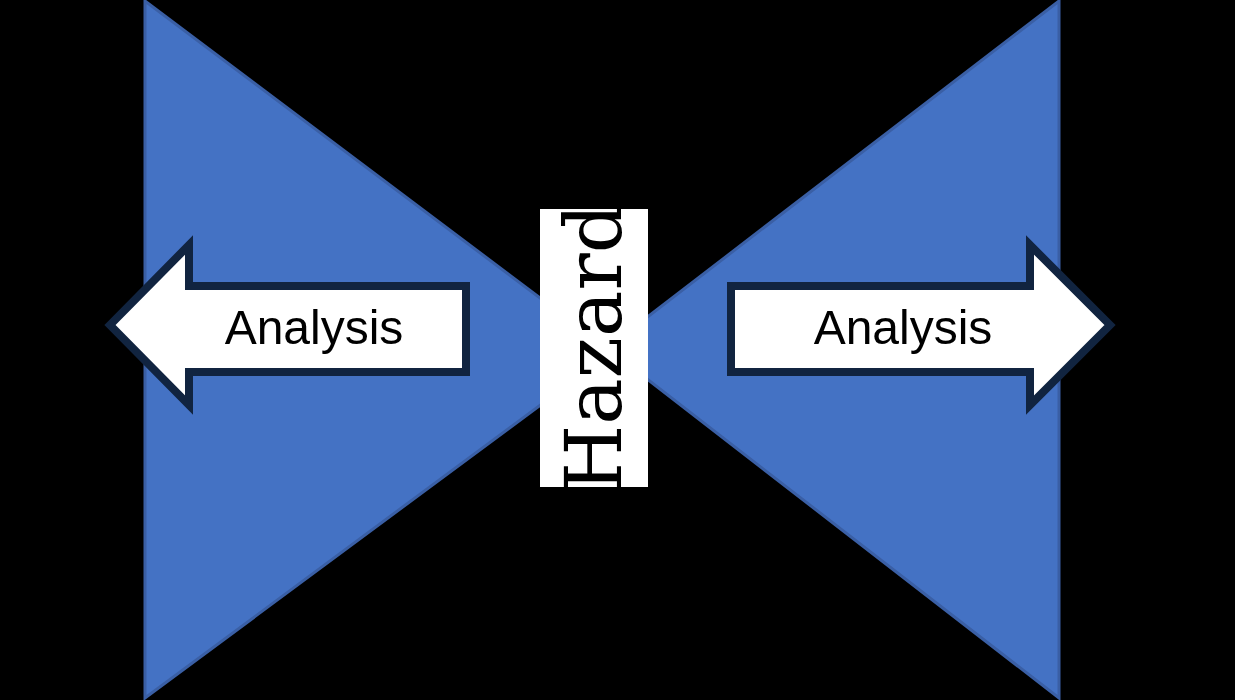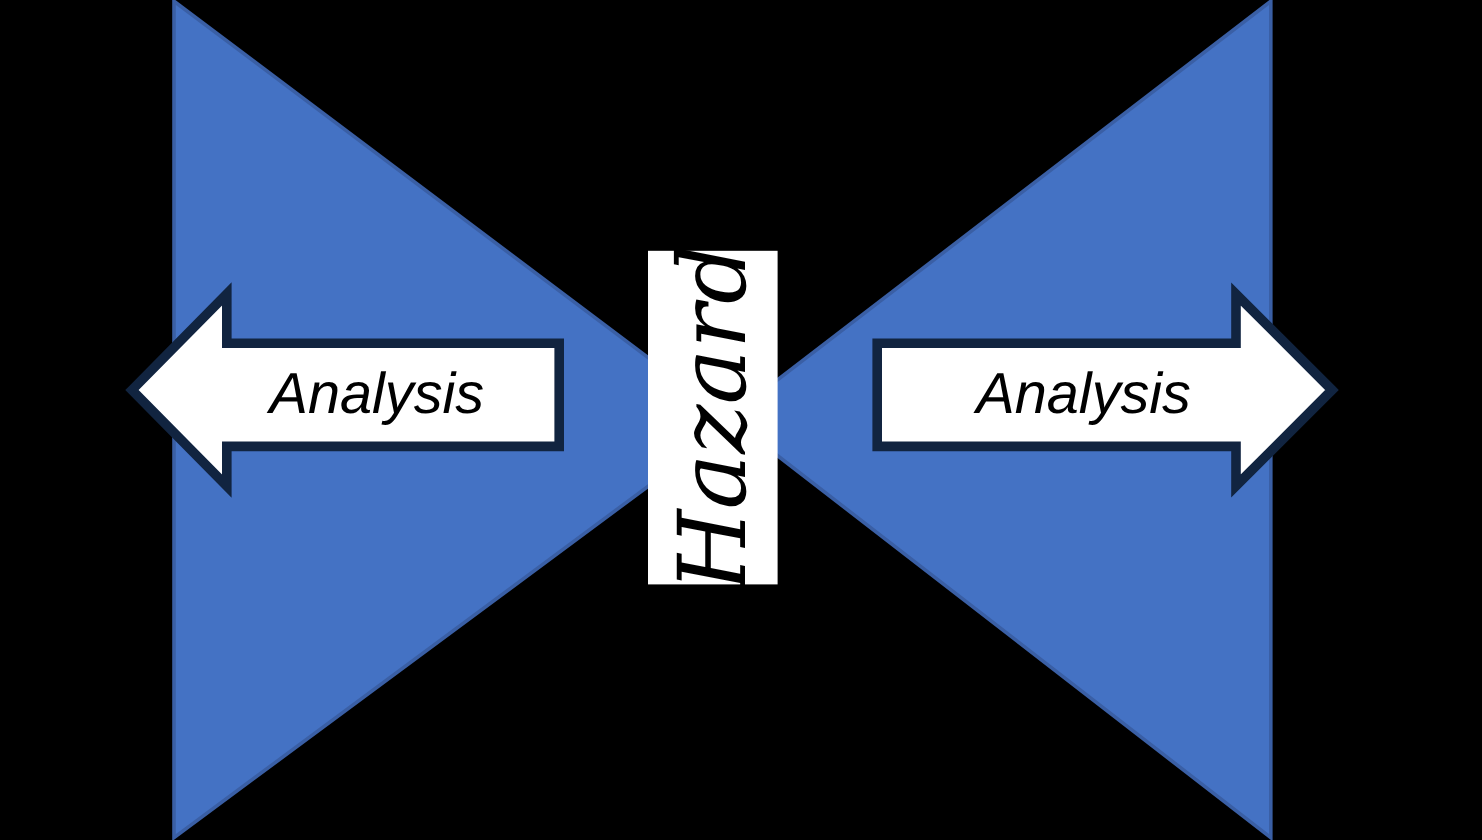--- a/index.html
+++ b/index.html
@@ -7,21 +7,20 @@
     padding: 0;
     width: 1235px;
     height: 700px;
     overflow: hidden;
     background: #000000;
   }
   .stage {
     position: relative;
     width: 1001px;
     height: 700px;
-    font-style: italic;
   }
   svg.diagram {
     display: block;
     width: 1235px;
     height: 700px;
   }
   .arrow-label {
     font-family: "Liberation Sans", sans-serif;
     font-size: 48px;
     font-weight: 400;

